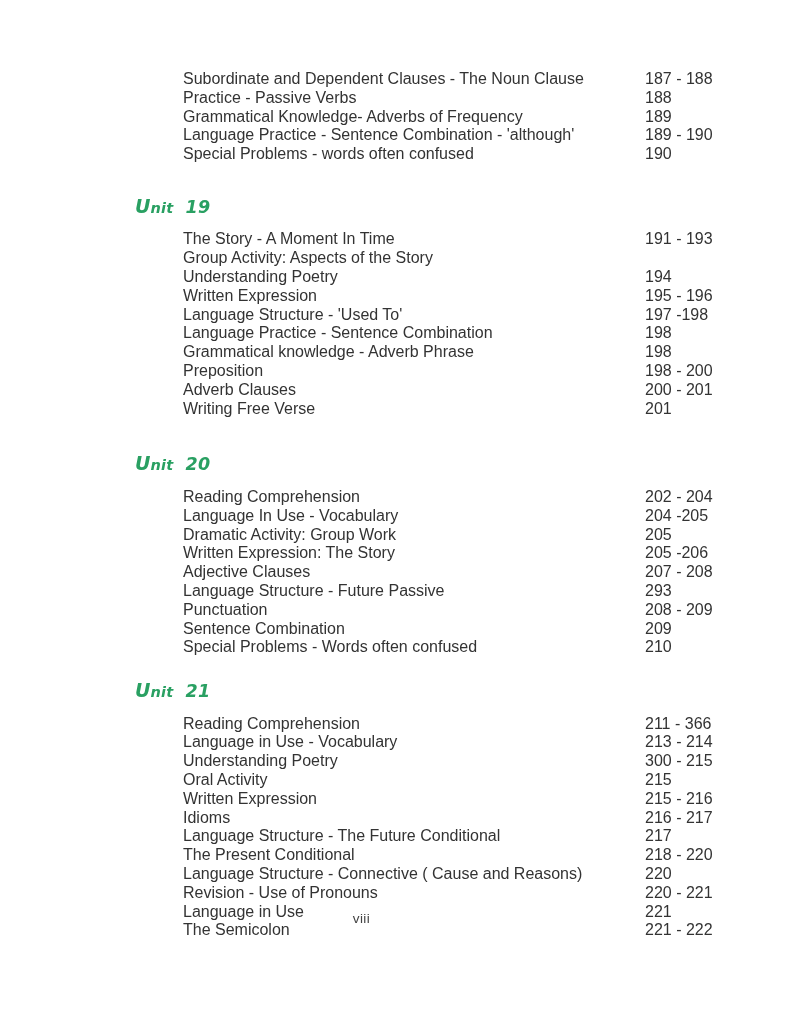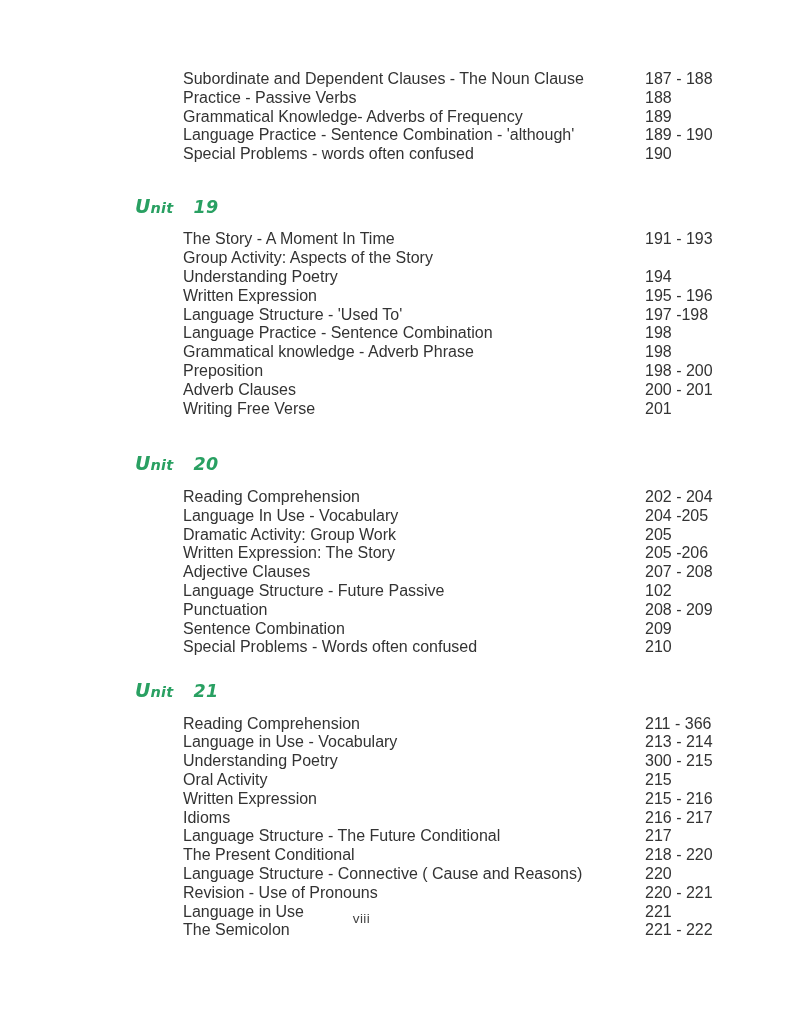--- a/index.html
+++ b/index.html
@@ -47,21 +47,21 @@
   }
   .unit-heading .u-cap {
     font-size: 19px;
     letter-spacing: 0px;
   }
   .unit-heading .u-rest {
     font-size: 14.5px;
   }
   .unit-heading .u-num {
     font-size: 17.5px;
-    margin-left: 20px;
+    margin-left: 12px;
   }
 
   
   .entry {
     position: relative;
     height: 18.8px;
     line-height: 18.8px;
     font-size: 16px;
     white-space: nowrap;
   }
@@ -199,21 +199,21 @@
       <div class="entry">
         <span class="title">Written Expression: The Story</span>
         <span class="pages">205 -206</span>
       </div>
       <div class="entry">
         <span class="title">Adjective Clauses</span>
         <span class="pages">207 - 208</span>
       </div>
       <div class="entry">
         <span class="title">Language Structure - Future Passive</span>
-        <span class="pages">102</span>
+        <span class="pages">293</span>
       </div>
       <div class="entry">
         <span class="title">Punctuation</span>
         <span class="pages">208 - 209</span>
       </div>
       <div class="entry">
         <span class="title">Sentence Combination</span>
         <span class="pages">209</span>
       </div>
       <div class="entry">

